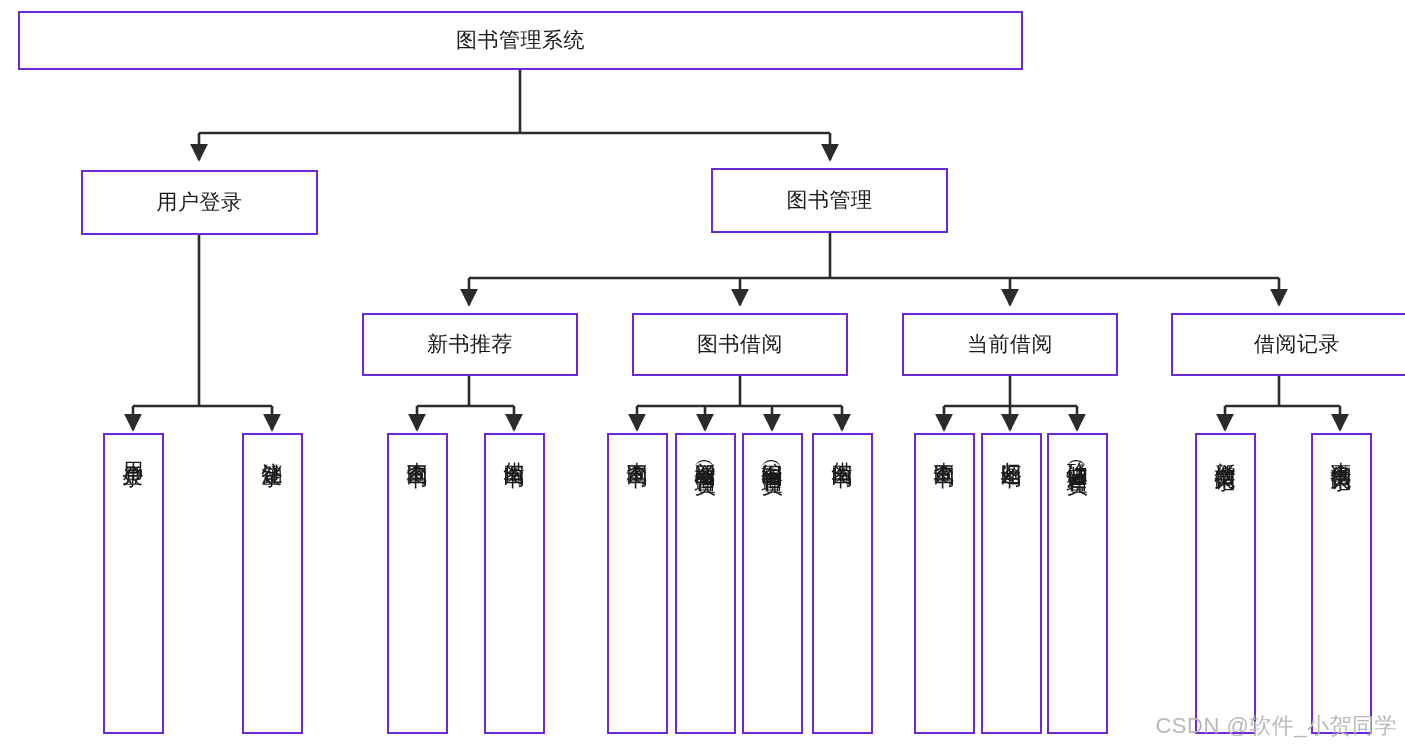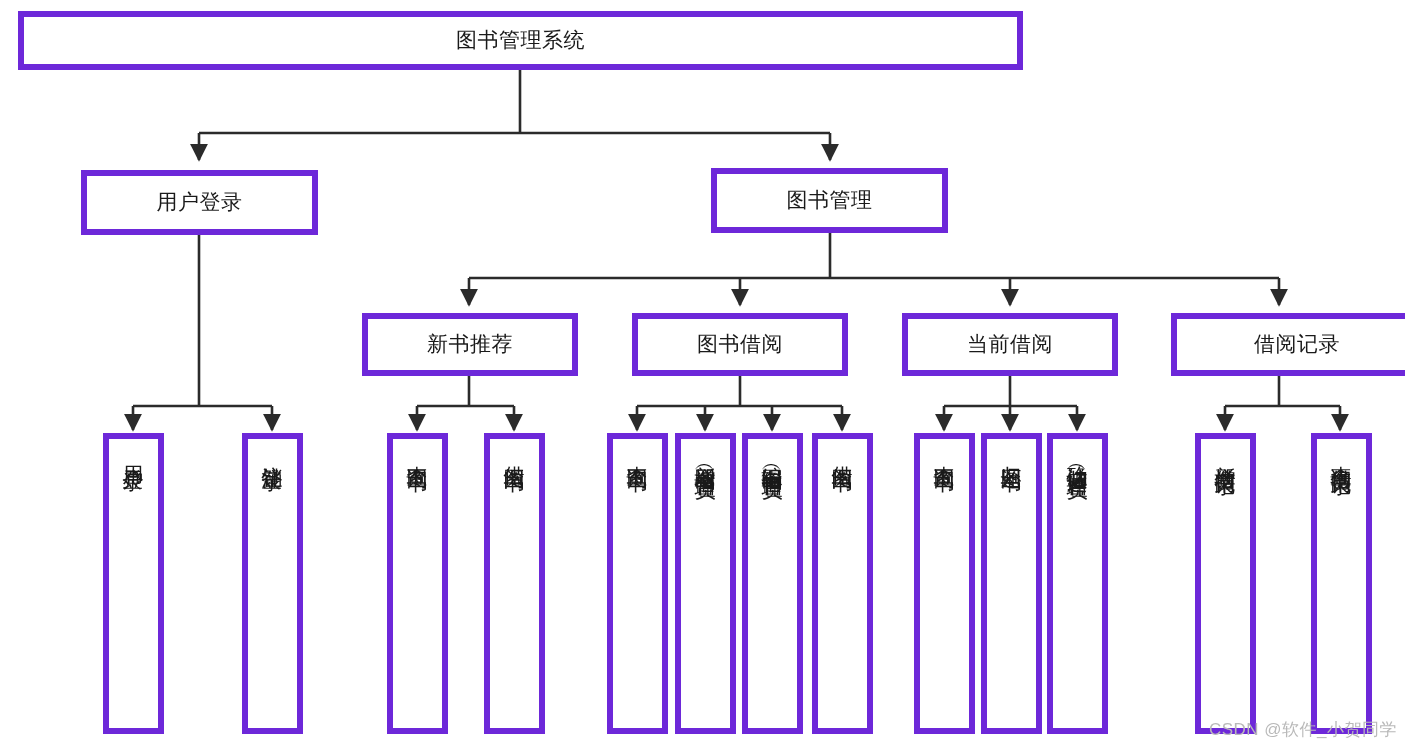--- a/index.html
+++ b/index.html
@@ -21,21 +21,21 @@
     position: absolute;
     left: 0;
     top: 0;
     width: 1405px;
     height: 747px;
     pointer-events: none;
   }
   .node {
     position: absolute;
     box-sizing: border-box;
-    border: 6px solid #6d28d9;
+    border: 2px solid #6d28d9;
     background: #ffffff;
     display: flex;
     align-items: center;
     justify-content: center;
     color: #1a1a1a;
   }
   .node .label {
     display: block;
     text-align: center;
     line-height: 1.18;
@@ -53,21 +53,21 @@
     text-orientation: upright;
     font-size: 21px;
     letter-spacing: 2px;
     line-height: 1.0;
     white-space: nowrap;
   }
   #watermark {
     position: absolute;
     right: 8px;
     bottom: 6px;
-    font-size: 17px;
+    font-size: 22px;
     color: #b9b9b9;
     letter-spacing: 0.5px;
     white-space: nowrap;
   }
 </style>
 </head>
 <body>
 
 <div id="canvas">
 

